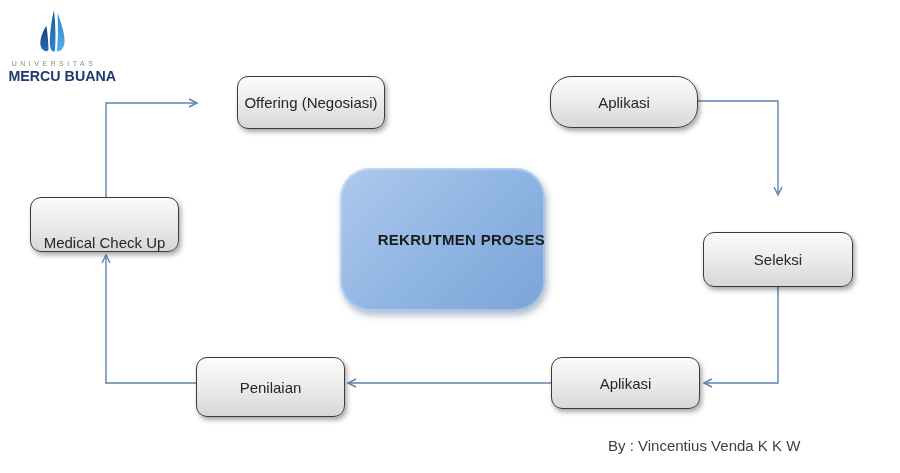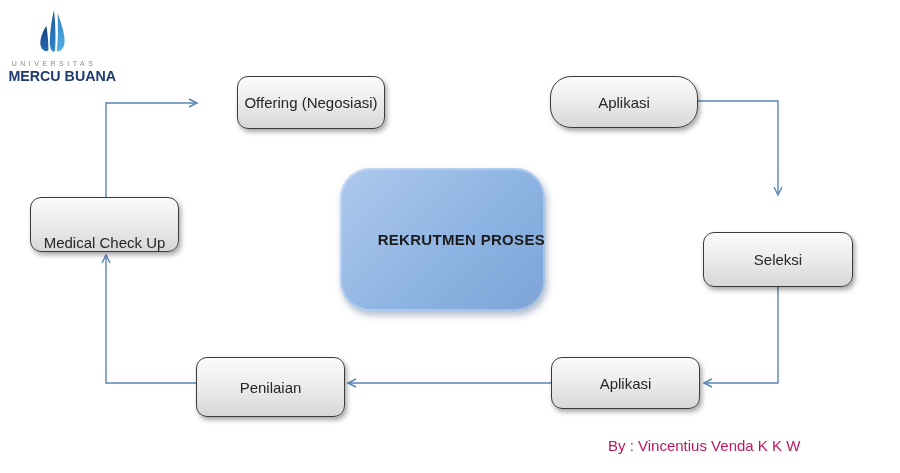--- a/index.html
+++ b/index.html
@@ -88,21 +88,21 @@
     white-space: nowrap;
     transform: scaleX(0.95);
     transform-origin: center;
   }
 
   
   .credit {
     position: absolute;
     left: 608px; top: 437px;
     font-size: 15px;
-    color: #be185d;
+    color: #404040;
     white-space: nowrap;
     text-align: center;
   }
 </style>
 </head>
 <body>
 
 <div class="canvas">
 
   <div class="logo">

